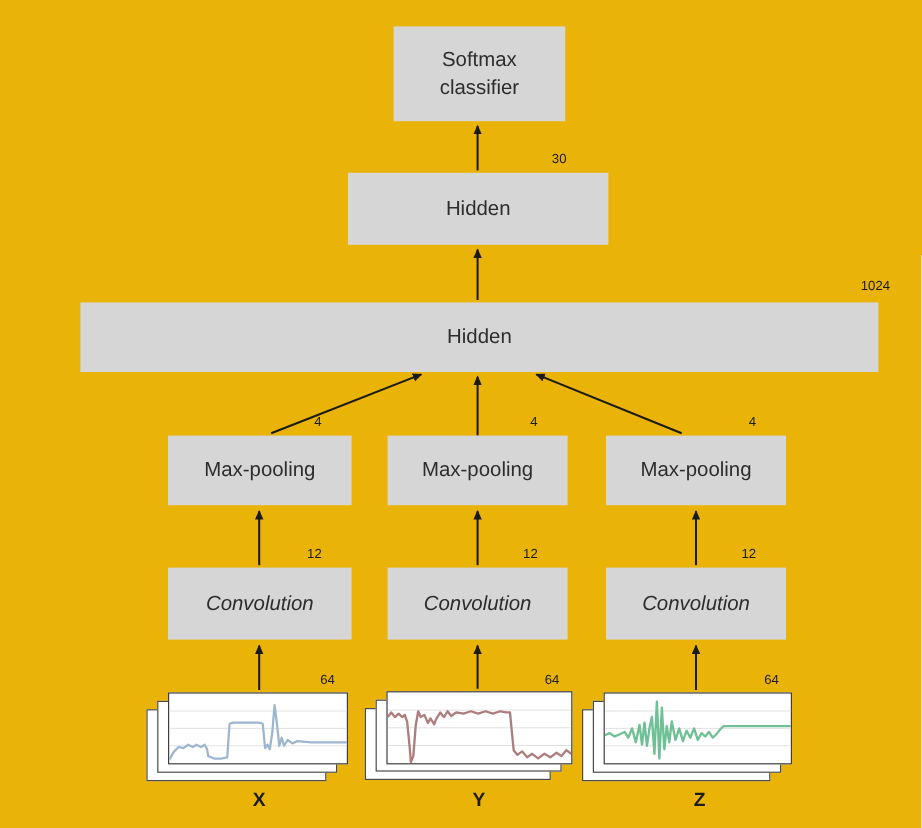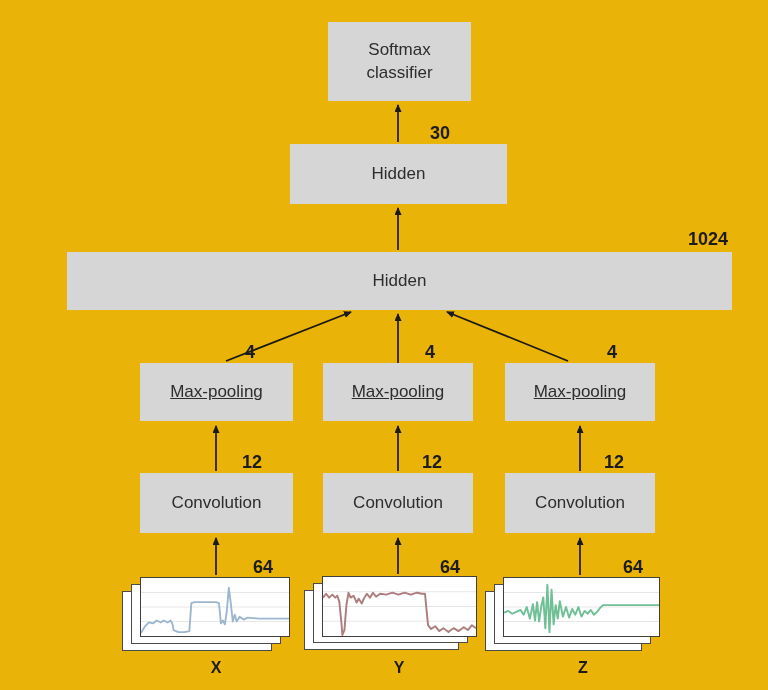--- a/index.html
+++ b/index.html
@@ -5,39 +5,39 @@
   html,body{margin:0;padding:0;background:#ffffff;}
   #canvas{
     position:relative;width:768px;height:690px;background:#eab308;overflow:hidden;
     font-family:"Liberation Sans", sans-serif;color:#2d2d2d;
   }
   .box{
     position:absolute;background:#d6d6d6;display:flex;align-items:center;justify-content:center;
     font-size:17px;color:#2d2d2d;text-align:center;line-height:1.3;
   }
   .units{
-    position:absolute;font-size:18px;font-weight:bold;color:#1c1c1c;text-align:left;height:19px;line-height:19px;
+    position:absolute;font-size:11px;font-weight:normal;color:#1c1c1c;text-align:center;height:19px;line-height:19px;
   }
   .axis-label{
     position:absolute;font-size:16px;font-weight:bold;color:#1c1c1c;text-align:center;width:40px;height:20px;line-height:20px;
   }
   #arrows{position:absolute;left:0;top:0;width:768px;height:690px;pointer-events:none;}
   .sheet{
     position:absolute;background:#ffffff;border:1.5px solid #4b4b4b;box-sizing:border-box;
   }
   .card{
     position:absolute;background:#ffffff;border:1.5px solid #3f3f3f;box-sizing:border-box;
   }
   .card svg{position:absolute;left:0;top:0;width:100%;height:100%;}
   
   #softmax-box{left:328px;top:22px;width:143px;height:79px;padding:0 18px;box-sizing:border-box;}
   #hidden2-box{left:290px;top:144px;width:217px;height:60px;}
   #hidden1-box{left:67px;top:252px;width:665px;height:58px;}
-  .maxpool{top:363px;height:58px;text-decoration:underline;}
-  .conv{top:473px;height:60px;}
+  .maxpool{top:363px;height:58px;}
+  .conv{top:473px;height:60px;font-style:italic;}
   #mp-0,#cv-0{left:140px;width:153px;}
   #mp-1,#cv-1{left:323px;width:150px;}
   #mp-2,#cv-2{left:505px;width:150px;}
 </style>
 </head>
 <body>
 
 <div id="canvas">
 
   <svg id="arrows" viewBox="0 0 768 690">

